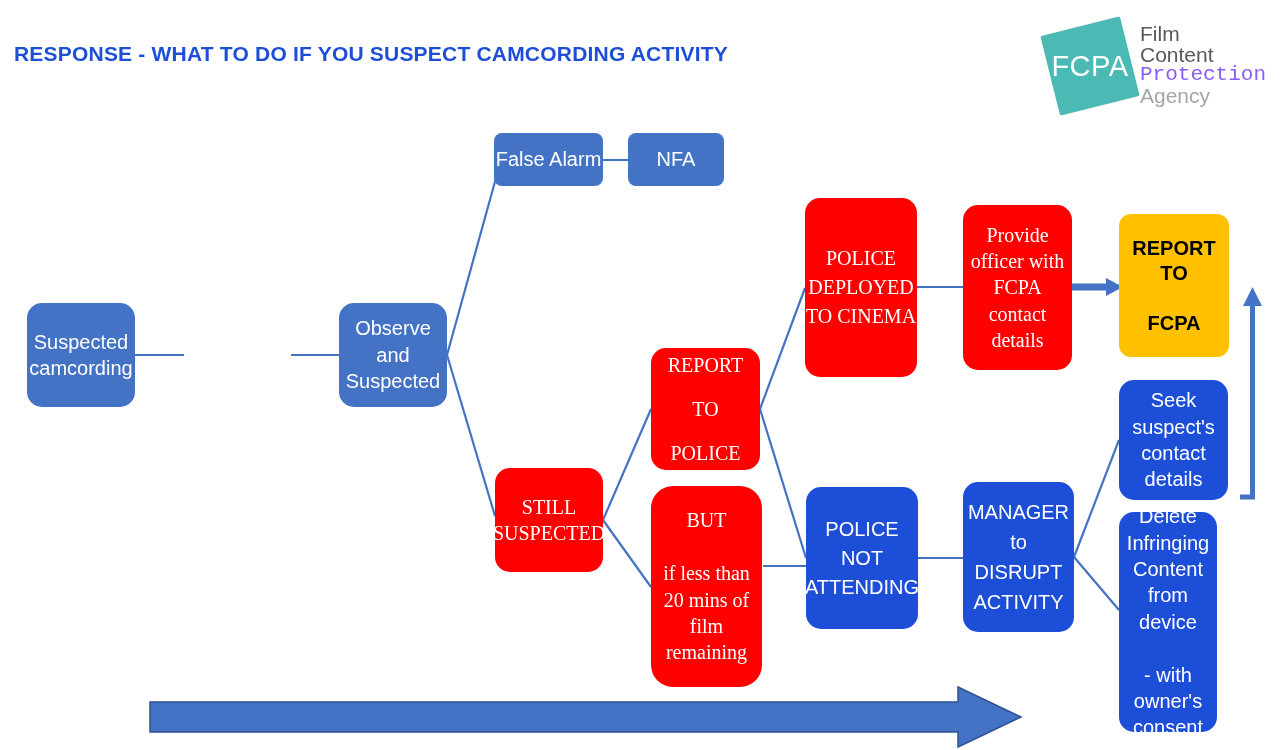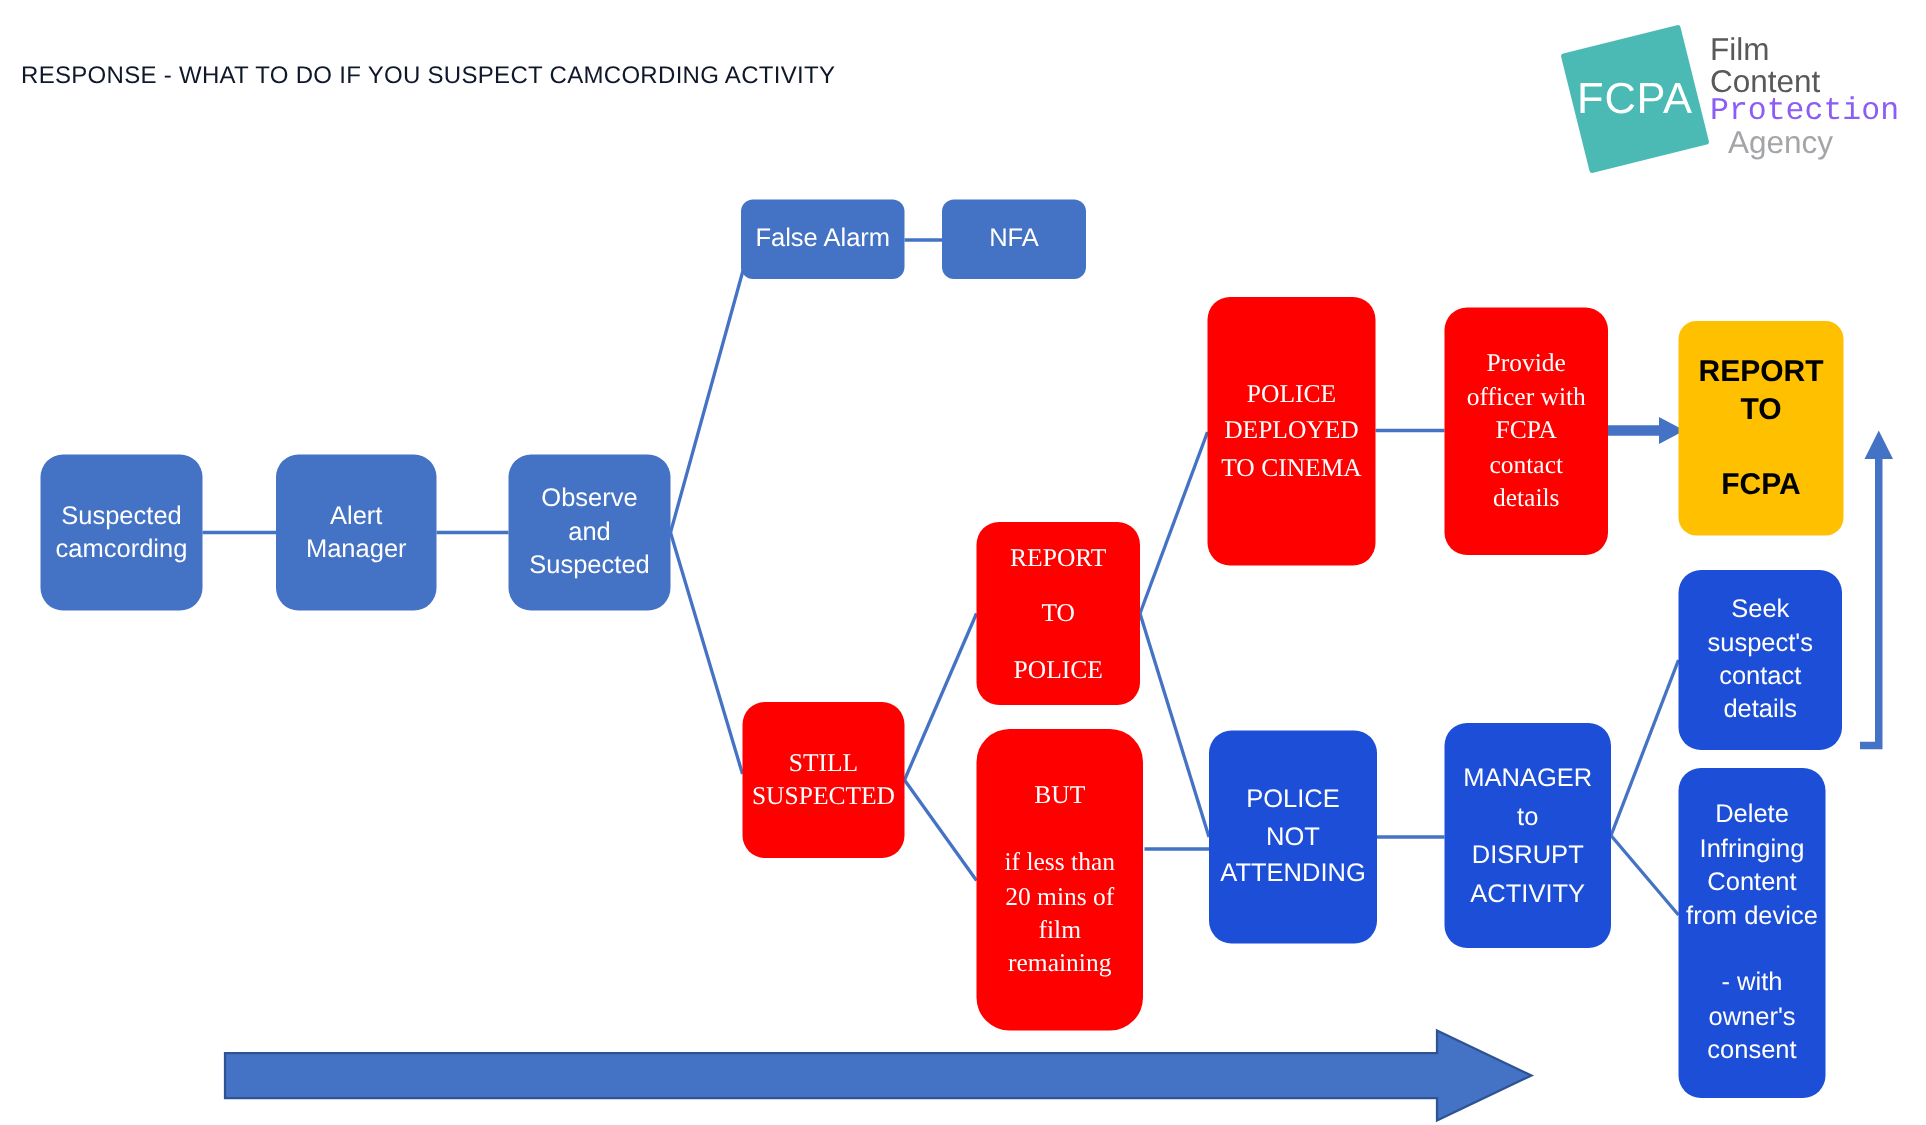--- a/index.html
+++ b/index.html
@@ -5,28 +5,28 @@
   html,body{margin:0;padding:0;background:#ffffff;}
   #canvas{
     position:relative;
     width:1284px;height:750px;
     background:#ffffff;
     overflow:hidden;
     font-family:"Liberation Sans",sans-serif;
   }
   #title{
     position:absolute;left:14px;top:42px;
-    font-size:16px;font-weight:400;color:#0f172a;letter-spacing:.2px;
+    font-size:21px;font-weight:700;color:#1d4ed8;letter-spacing:.2px;
   }
   
   .node{
     position:absolute;
     display:flex;align-items:center;justify-content:center;
     text-align:center;white-space:pre-line;
-    color:#ffffff;font-size:17px;line-height:1.32;
+    color:#ffffff;font-size:20px;line-height:1.32;
     border-radius:15px;
   }
   .blue{background:#4472C4;}
   .red{background:#FF0000;font-family:Liberation Serif, serif;}
   .green{background:#1d4ed8;}
   .yellow{background:#FFC000;color:#000;font-weight:700;font-size:20px;line-height:1.25;border-radius:12px;}
   .small{border-radius:8px;}
   .lh-wide{line-height:2.2;}
   .lh-med{line-height:1.5;}
   .lh-air{line-height:1.45;}
@@ -43,21 +43,21 @@
     position:absolute;left:1049px;top:25px;width:82px;height:82px;
     display:flex;align-items:center;justify-content:center;
     color:#ffffff;font-size:29px;letter-spacing:.5px;
   }
   #logo-wordmark{
     position:absolute;left:1140px;top:24px;
     font-size:21px;line-height:20.5px;
   }
   .wm-0,.wm-1{color:#58595B;}
   .wm-2{color:#8b5cf6;font-family:Liberation Mono, monospace;}
-  .wm-3{color:#A3A5A8;margin-left:12px;}
+  .wm-3{color:#A3A5A8;}
 </style>
 </head>
 <body>
 
 <div id="canvas">
 
   <div id="title">RESPONSE - WHAT TO DO IF YOU SUSPECT CAMCORDING ACTIVITY</div>
 
   <div id="logo-square"></div>
   <div id="logo-acronym">FCPA</div>
@@ -92,22 +92,20 @@
     <g>
       <polyline points="1240,497 1252.5,497 1252.5,303" fill="none" style="stroke-width:5"></polyline>
       <polygon points="1243,306 1262,306 1252.5,287"></polygon>
     </g>
 
     <polygon points="150,702 958,702 958,687 1021,717 958,747 958,732 150,732" fill="#4472C4" stroke="#2E5395" stroke-width="1.5"></polygon>
   </svg>
 
   <div class="node blue" style="left:27px;top:303px;width:108px;height:104px">Suspected
 camcording</div>
-  <div class="node blue" style="left:184px;top:303px;width:107px;height:104px">Alert
-Manager</div>
   <div class="node blue" style="left:339px;top:303px;width:108px;height:104px">Observe
 and
 Suspected</div>
   <div class="node blue small" style="left:494px;top:133px;width:109px;height:53px">False Alarm</div>
   <div class="node blue small" style="left:628px;top:133px;width:96px;height:53px">NFA</div>
 
   <div class="node red" style="left:495px;top:468px;width:108px;height:104px">STILL
 SUSPECTED</div>
   <div class="node red lh-wide" style="left:651px;top:348px;width:109px;height:122px">REPORT
 TO

